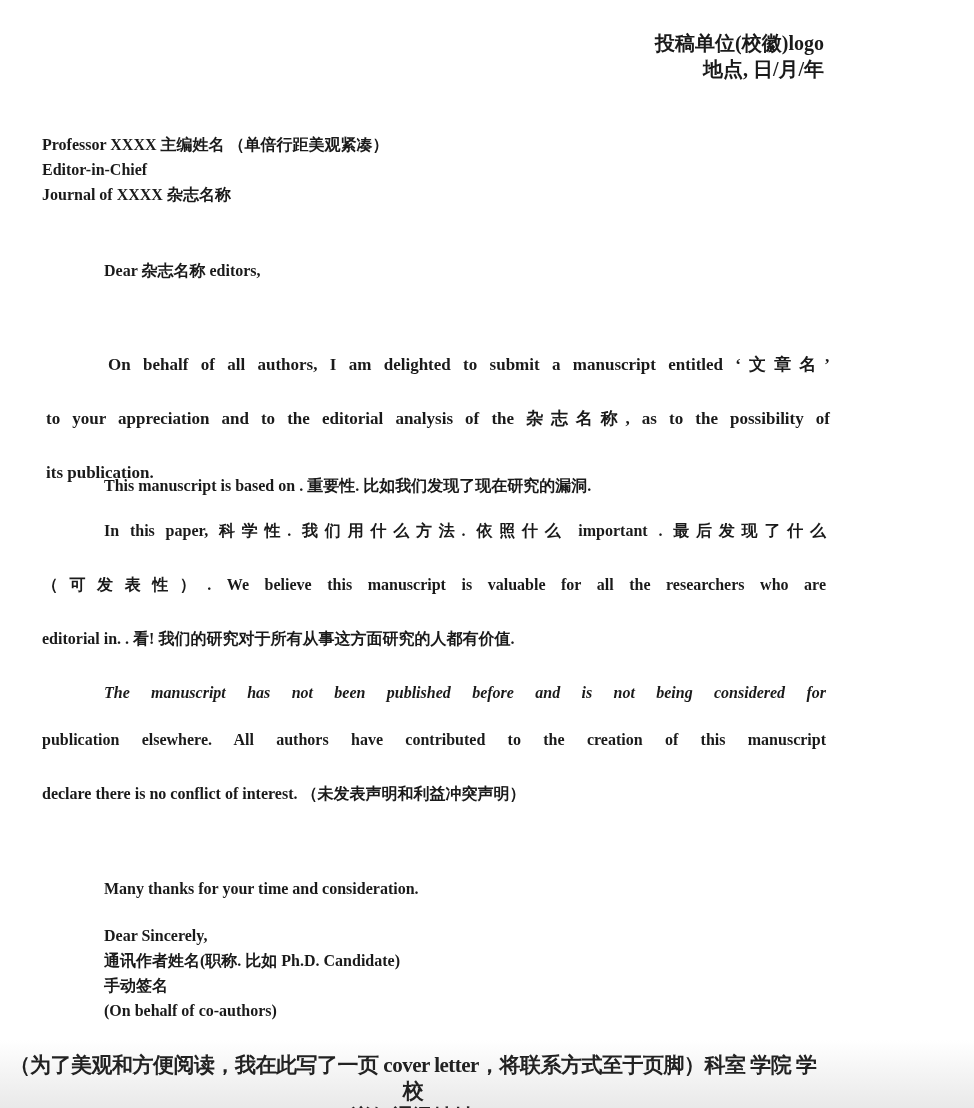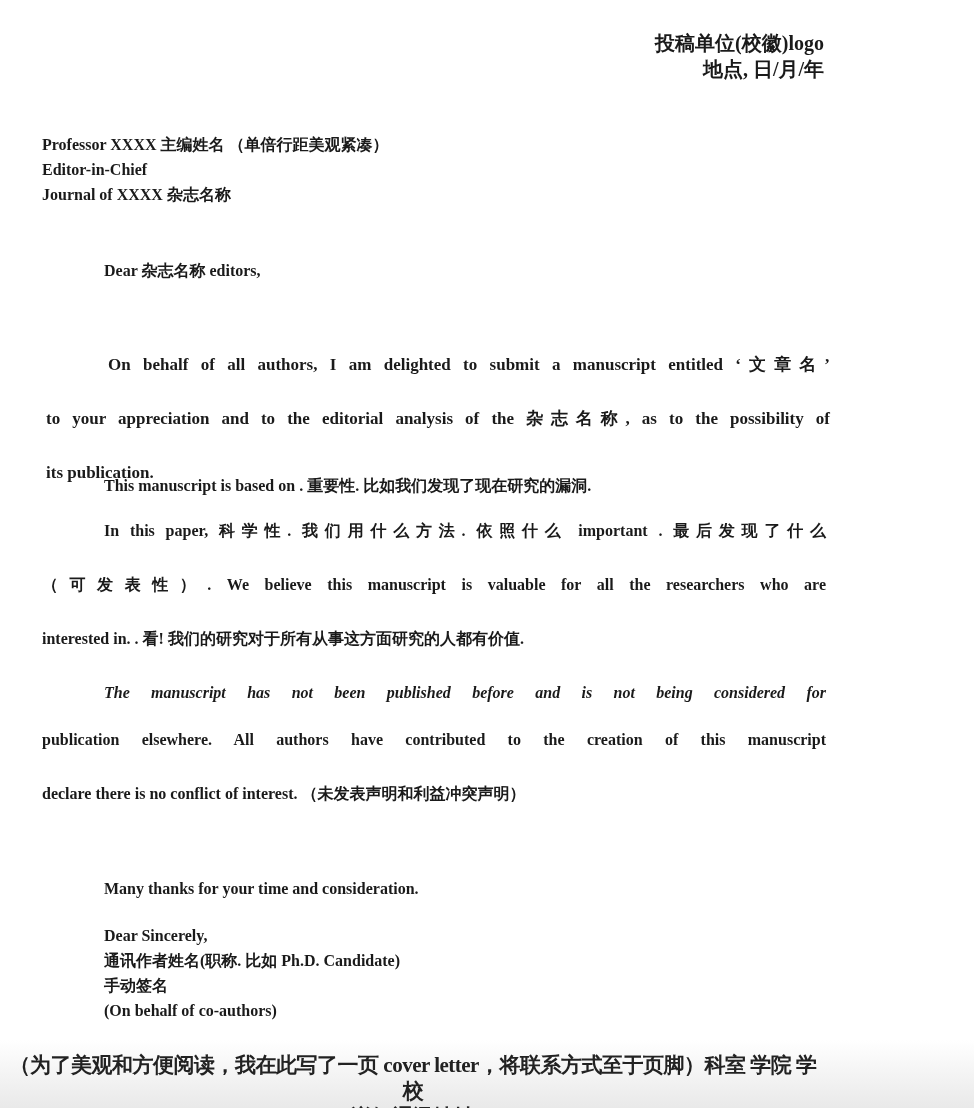--- a/index.html
+++ b/index.html
@@ -121,21 +121,21 @@
     <span class="plain-row">its publication.</span>
   </div>
 
   <div class="p2">
     <span class="plain-row indent">This manuscript is based on . 重要性. 比如我们发现了现在研究的漏洞.</span>
   </div>
 
   <div class="p3">
     <span class="jrow indent">In this paper, 科学性. 我们用什么方法. 依照什么 important . 最后发现了什么</span>
     <span class="jrow">（可发表性）. We believe this manuscript is valuable for all the researchers who are</span>
-    <span class="plain-row">interested in. . 看! 我们的研究对于所有从事这方面研究的人都有价值.</span>
+    <span class="plain-row">editorial in. . 看! 我们的研究对于所有从事这方面研究的人都有价值.</span>
   </div>
 
   <div class="p4">
     <span class="jrow indent" style="margin-bottom:17px;font-style:italic;">The manuscript has not been published before and is not being considered for</span>
     <span class="jrow" style="">publication elsewhere. All authors have contributed to the creation of this manuscript</span>
     <span class="plain-row">declare there is no conflict of interest. （未发表声明和利益冲突声明）</span>
   </div>
 
   <div class="closing-block">
     <div class="closing-thanks">Many thanks for your time and consideration.</div>

